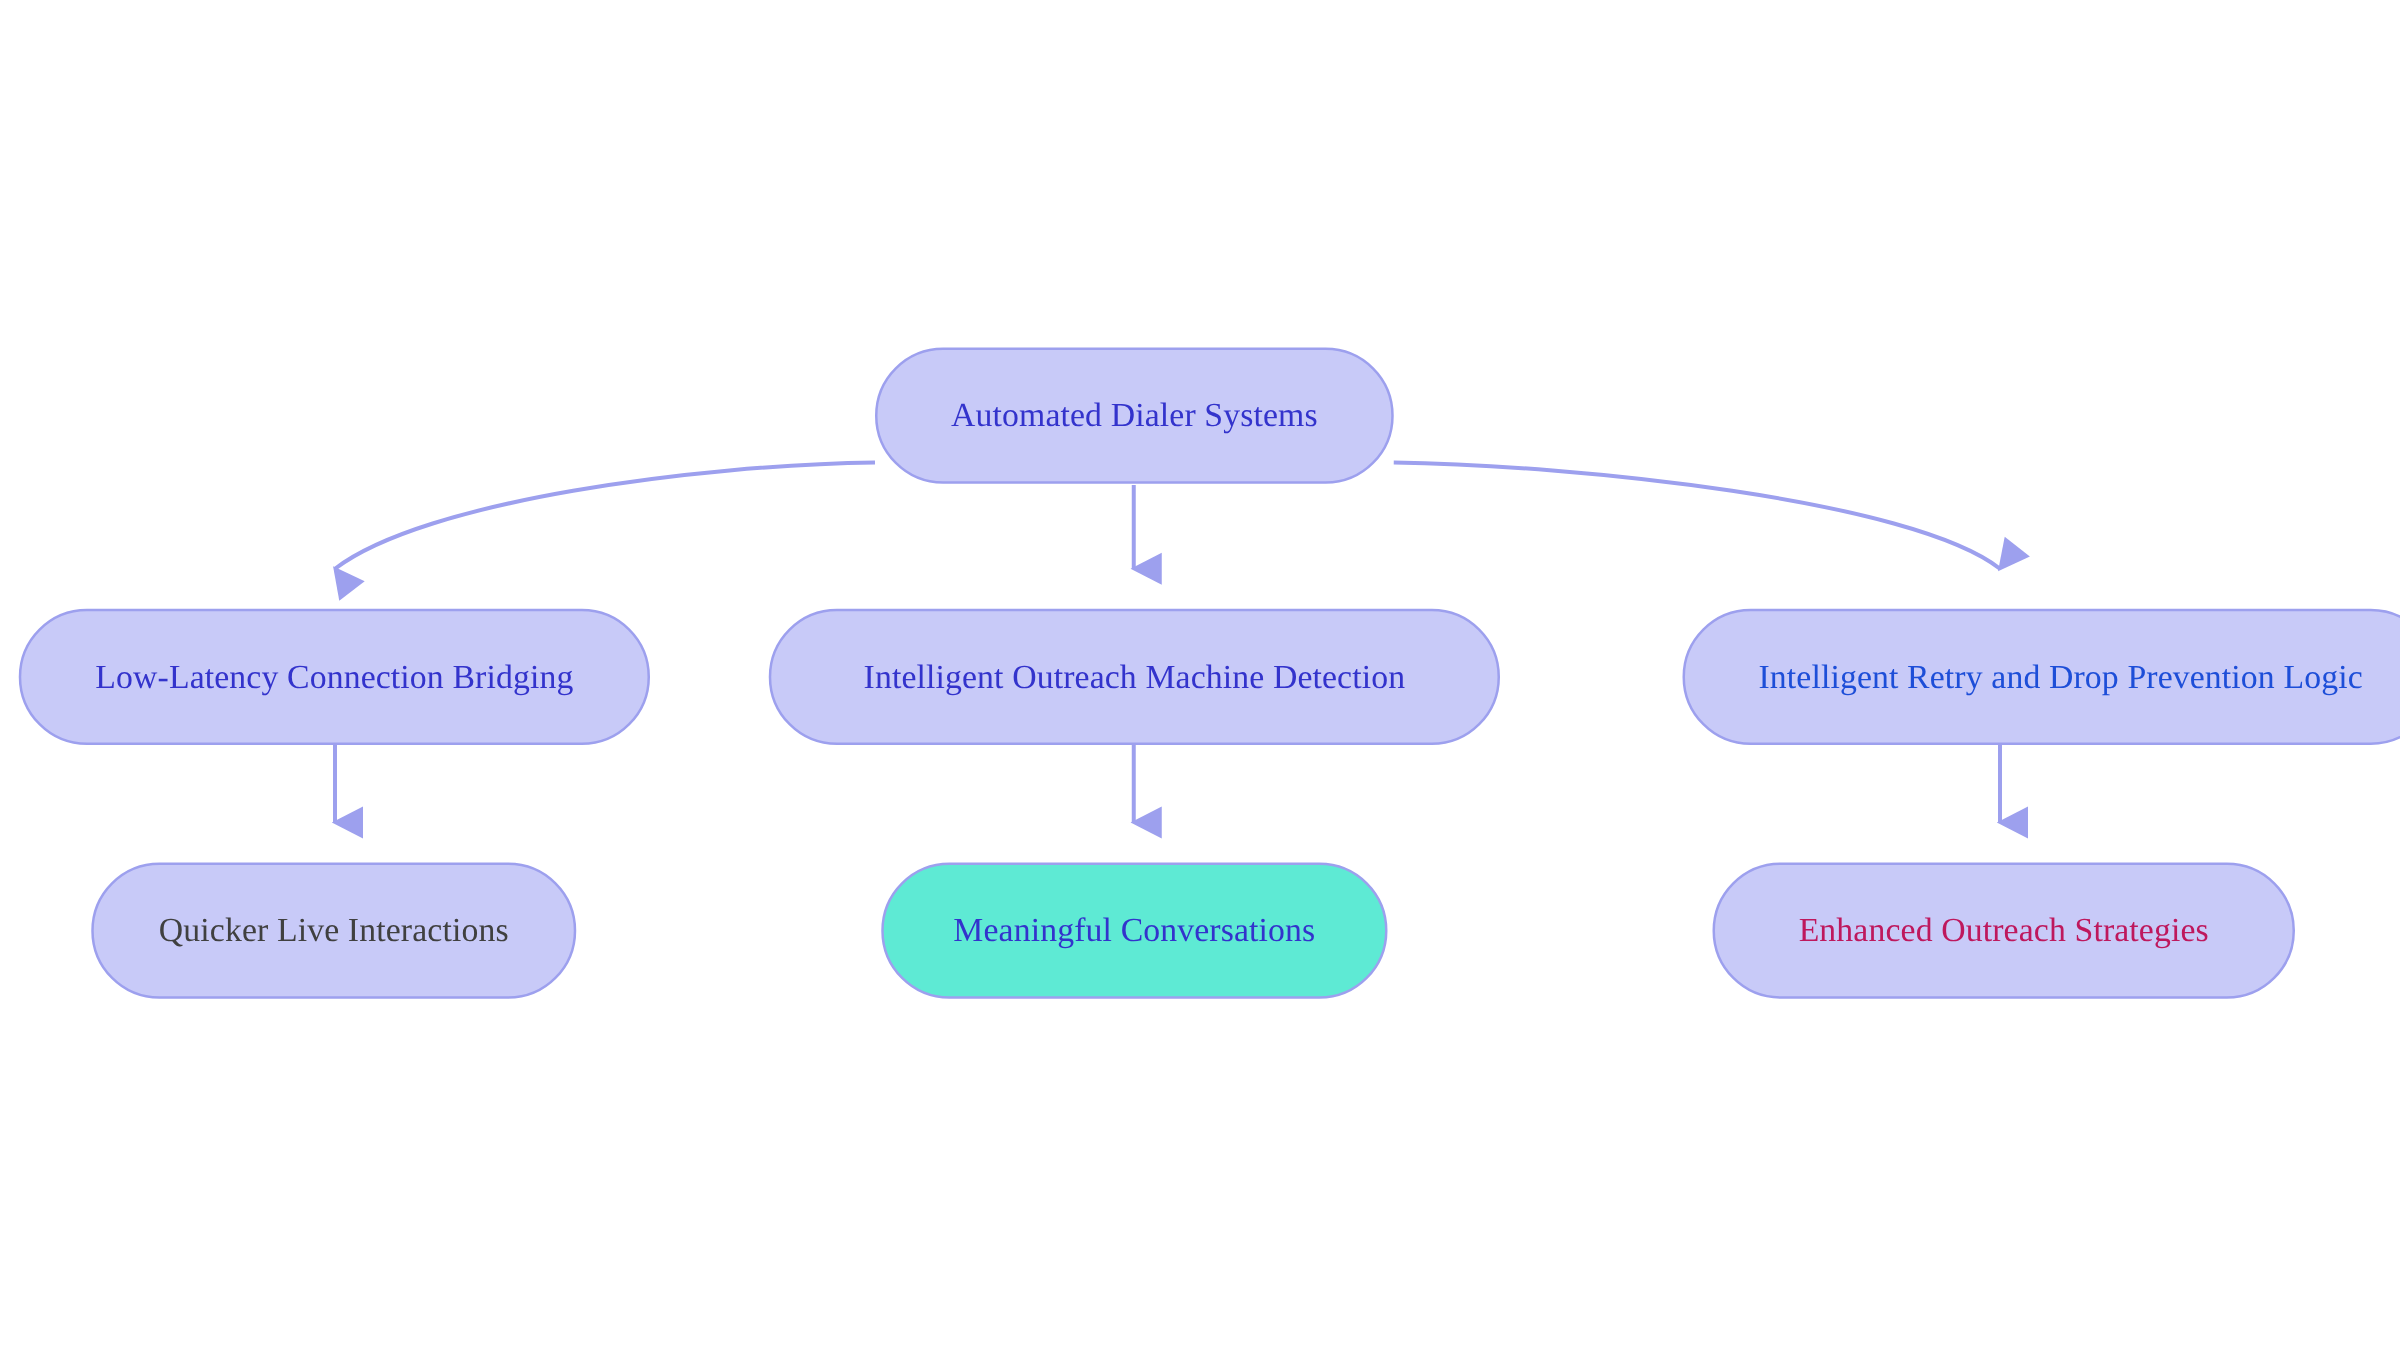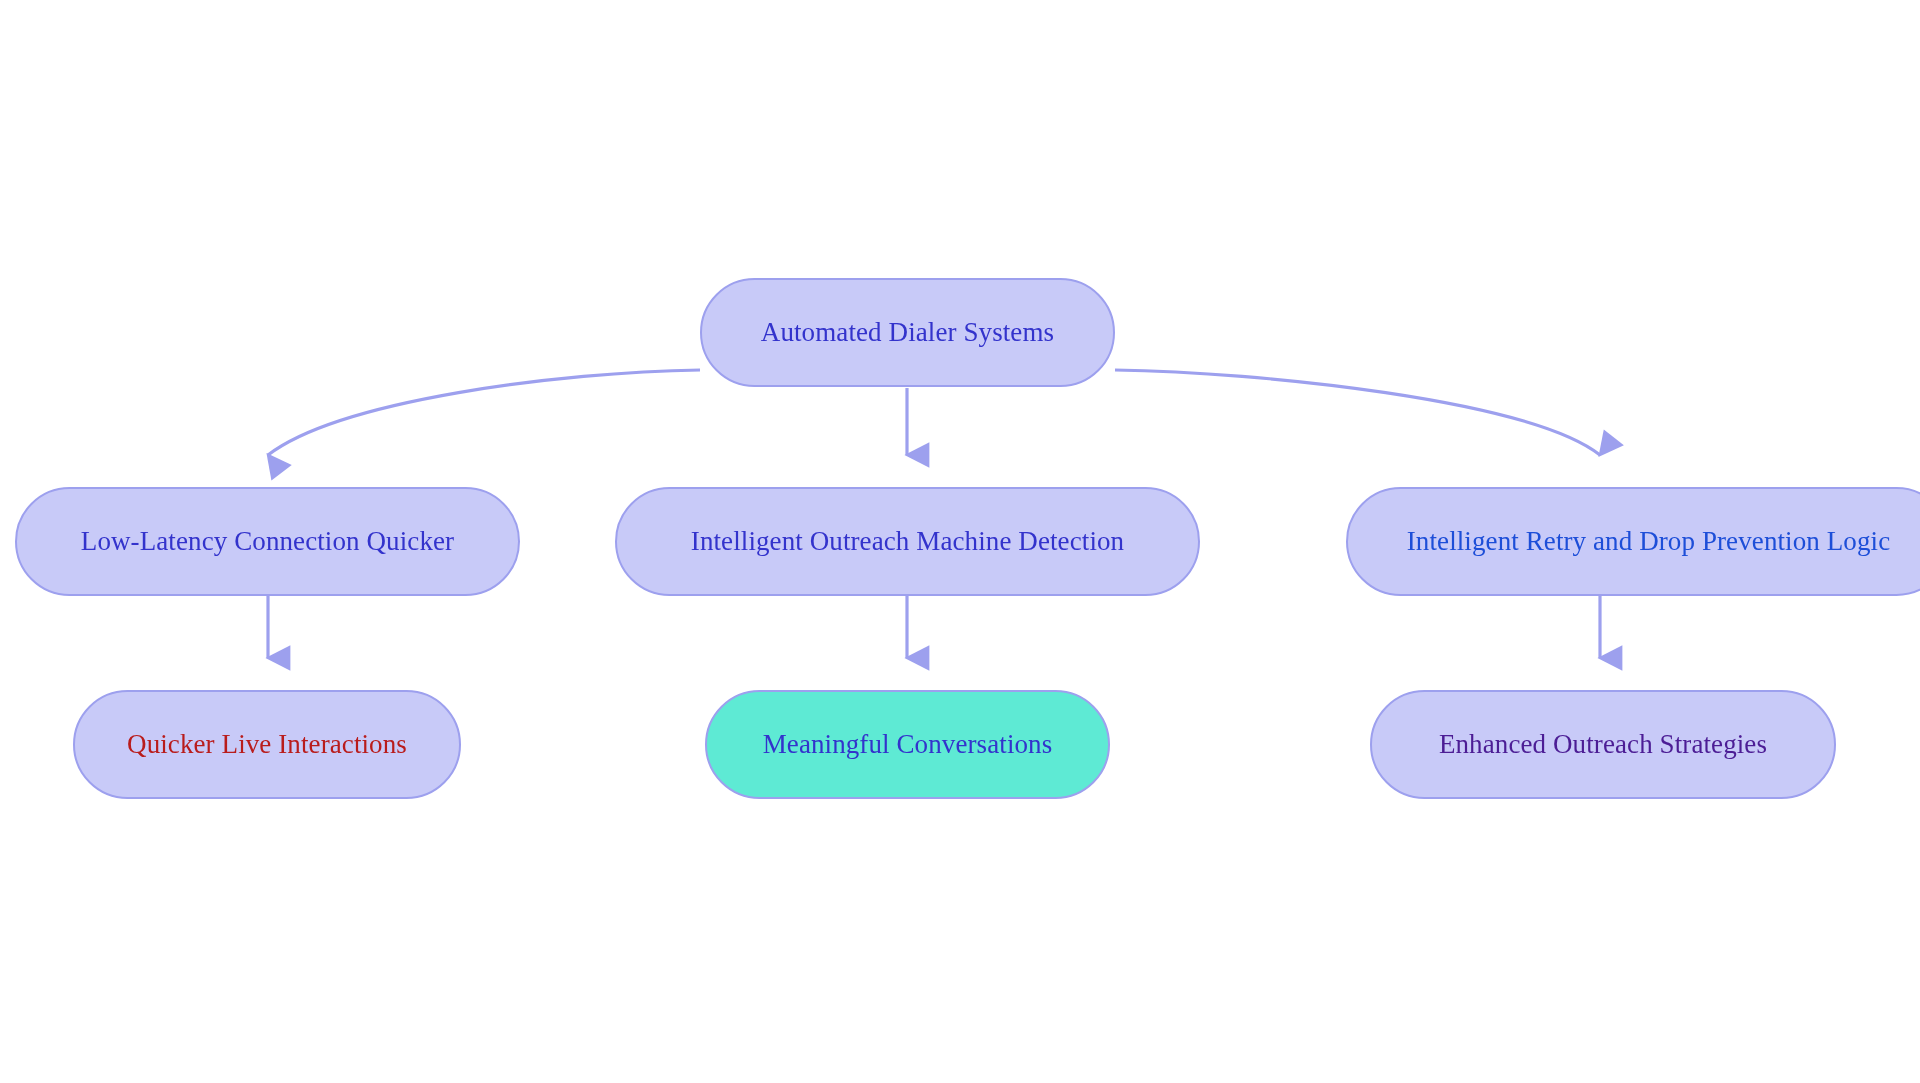--- a/index.html
+++ b/index.html
@@ -68,32 +68,32 @@
         <path d="M 907,596 L 907,658" stroke="#9da0ee" marker-end="url(#arrowhead)"></path>
         <path d="M 1600,596 L 1600,658" stroke="#9da0ee" marker-end="url(#arrowhead)"></path>
       </g>
   </svg>
 
   <div id="nodes-group">
       <div class="node" style="left: 700px; top: 278px; width: 415px; height: 109px; background: rgb(200, 202, 248); border-color: rgb(157, 160, 238); color: rgb(51, 51, 204);">
         <span class="node-label">Automated Dialer Systems</span>
       </div>
       <div class="node" style="left: 15px; top: 487px; width: 505px; height: 109px; background: rgb(200, 202, 248); border-color: rgb(157, 160, 238); color: rgb(51, 51, 204);">
-        <span class="node-label">Low-Latency Connection Quicker</span>
+        <span class="node-label">Low-Latency Connection Bridging</span>
       </div>
       <div class="node" style="left: 615px; top: 487px; width: 585px; height: 109px; background: rgb(200, 202, 248); border-color: rgb(157, 160, 238); color: rgb(51, 51, 204);">
         <span class="node-label">Intelligent Outreach Machine Detection</span>
       </div>
       <div class="node" style="left: 1346px; top: 487px; width: 605px; height: 109px; background: rgb(200, 202, 248); border-color: rgb(157, 160, 238); color: #1d4ed8;">
         <span class="node-label">Intelligent Retry and Drop Prevention Logic</span>
       </div>
-      <div class="node" style="left: 73px; top: 690px; width: 388px; height: 109px; background: rgb(200, 202, 248); border-color: rgb(157, 160, 238); color: #b91c1c;">
+      <div class="node" style="left: 73px; top: 690px; width: 388px; height: 109px; background: rgb(200, 202, 248); border-color: rgb(157, 160, 238); color: #404040;">
         <span class="node-label">Quicker Live Interactions</span>
       </div>
       <div class="node" style="left: 705px; top: 690px; width: 405px; height: 109px; background: #5eead4; border-color: rgb(157, 160, 238); color: rgb(51, 51, 204);">
         <span class="node-label">Meaningful Conversations</span>
       </div>
-      <div class="node" style="left: 1370px; top: 690px; width: 466px; height: 109px; background: rgb(200, 202, 248); border-color: rgb(157, 160, 238); color: #4c1d95;">
+      <div class="node" style="left: 1370px; top: 690px; width: 466px; height: 109px; background: rgb(200, 202, 248); border-color: rgb(157, 160, 238); color: #be185d;">
         <span class="node-label">Enhanced Outreach Strategies</span>
       </div>
     </div>
 
 </div>
 
 </body></html>

